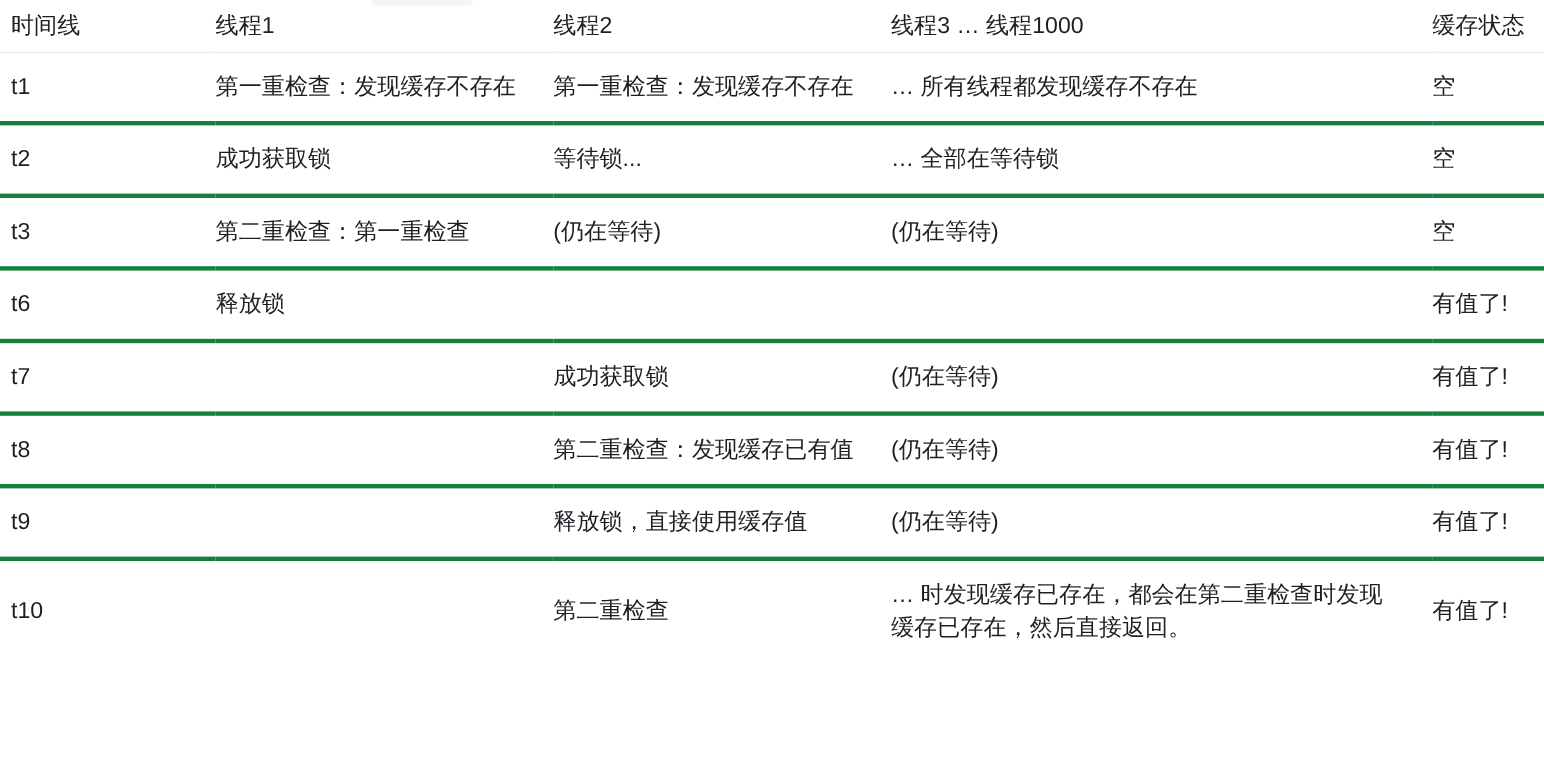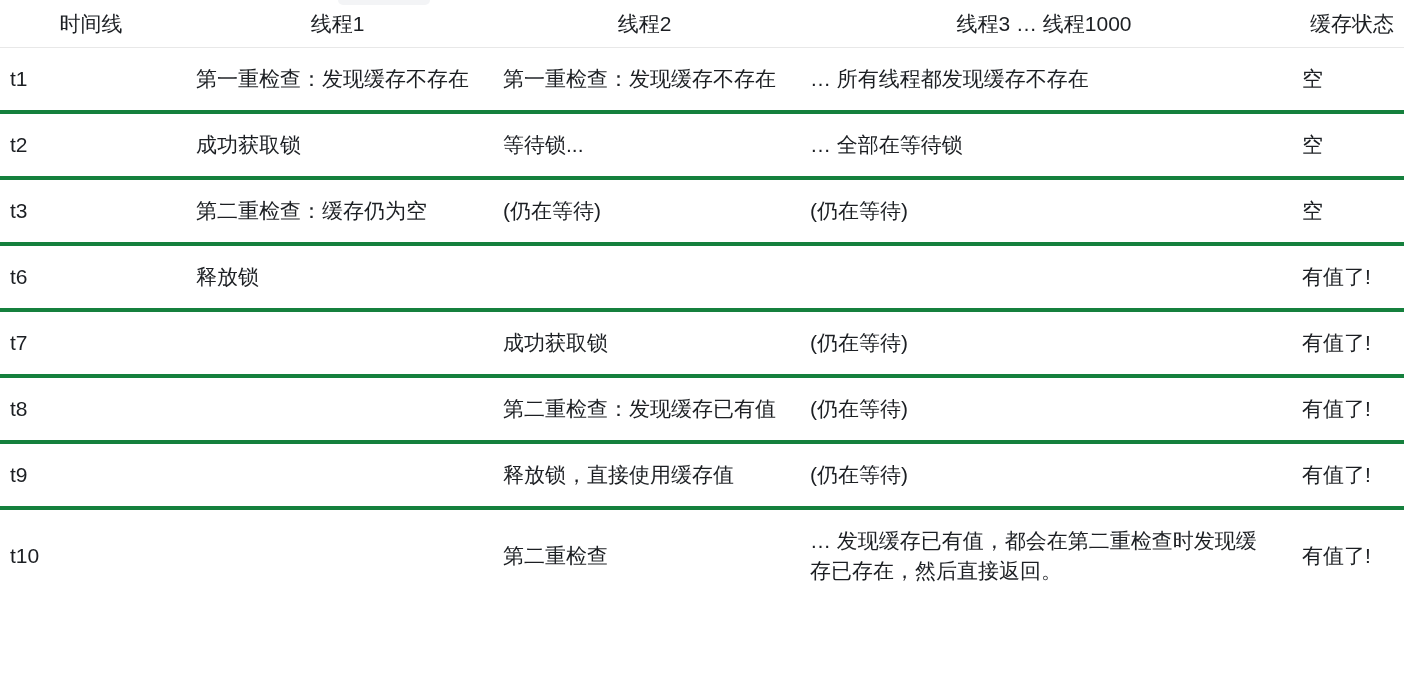--- a/index.html
+++ b/index.html
@@ -26,21 +26,21 @@
     border-radius: 0 0 6px 6px;
   }
   table.timeline-table {
     border-collapse: collapse;
     table-layout: fixed;
     width: 1404px;
     font-size: 21px;
     line-height: 30px;
   }
   table.timeline-table th {
-    text-align: center;
+    text-align: left;
     font-weight: 400;
     padding: 9px 24px 8px 0;
     border-bottom: 1px solid #e8e8e8;
     white-space: nowrap;
     overflow: hidden;
   }
   table.timeline-table td {
     padding: 16px 28px 16px 0;
     vertical-align: middle;
     word-break: break-word;
@@ -92,21 +92,21 @@
       </tr>
       <tr>
         <td><span>t2</span></td>
         <td><strong>成功获取锁</strong></td>
         <td><span>等待锁...</span></td>
         <td><span>… 全部在等待锁</span></td>
         <td><span>空</span></td>
       </tr>
       <tr>
         <td><span>t3</span></td>
-        <td><strong>第二重检查</strong><span>：缓存仍为空</span></td>
+        <td><strong>第二重检查</strong><span>：第一重检查</span></td>
         <td><span>(仍在等待)</span></td>
         <td><span>(仍在等待)</span></td>
         <td><span>空</span></td>
       </tr>
       <tr>
         <td><span>t6</span></td>
         <td><strong>释放锁</strong></td>
         <td></td>
         <td></td>
         <td><span>有值了!</span></td>
@@ -129,17 +129,17 @@
         <td><span>t9</span></td>
         <td></td>
         <td><strong>释放锁</strong><span>，</span><strong>直接使用缓存值</strong></td>
         <td><span>(仍在等待)</span></td>
         <td><span>有值了!</span></td>
       </tr>
       <tr>
         <td><span>t10</span></td>
         <td></td>
         <td><span>第二重检查</span></td>
-        <td><span>… 发现缓存已有值，都会在</span><strong>第二重检查</strong><span>时发现缓存已存在，然后直接返回。</span></td>
+        <td><span>… 时发现缓存已存在，都会在</span><strong>第二重检查</strong><span>时发现缓存已存在，然后直接返回。</span></td>
         <td><span>有值了!</span></td>
       </tr>
     </tbody>
 </table>
 
 </body></html>

